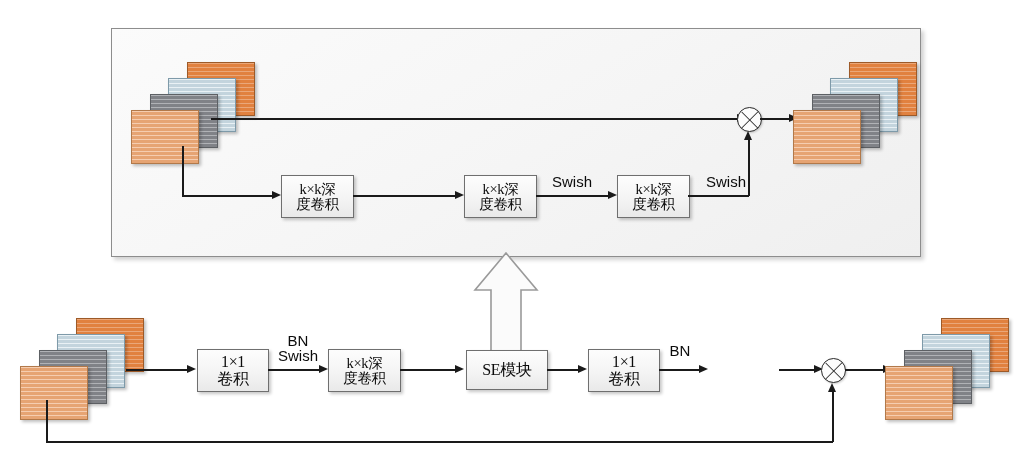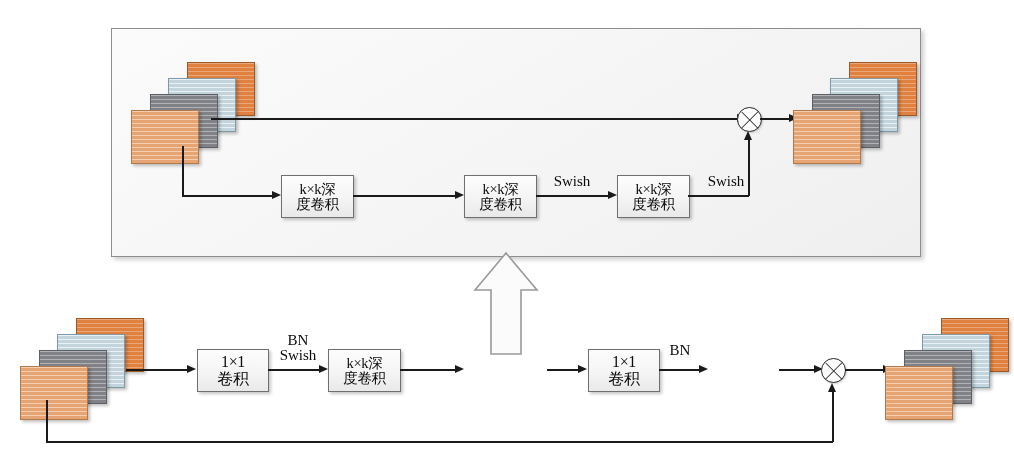--- a/index.html
+++ b/index.html
@@ -70,21 +70,21 @@
   .ahead.u{border-left:4.5px solid transparent;border-right:4.5px solid transparent;border-bottom:9px solid #1a1a1a;}
 
   
   .mul{position:absolute;width:23px;height:23px;border:1.4px solid #2a2a2a;border-radius:50%;
        background:#fdfdfd;box-shadow:1px 1px 2px rgba(0,0,0,.18);}
   .mul::before,.mul::after{content:"";position:absolute;left:50%;top:50%;width:1.4px;height:23px;background:#2a2a2a;}
   .mul::before{transform:translate(-50%,-50%) rotate(45deg);}
   .mul::after{transform:translate(-50%,-50%) rotate(-45deg);}
 
   
-  .lab{position:absolute;font-family:Liberation Serif, serif;
+  .lab{position:absolute;font-family:Liberation Sans, sans-serif;
        font-size:15px;color:#0b0b0b;white-space:pre-line;text-align:center;line-height:1.0;}
 
   
   .bigarrow{position:absolute;}
 </style>
 </head>
 <body>
 
 <div id="stage">
 
@@ -171,20 +171,23 @@
   <div class="ahead r" style="left:319px;top:365px;"></div>
 
   <div class="pbox two" style="left:328px;top:349px;width:71px;height:41px;">
     <span>k×k深
 度卷积</span>
   </div>
 
   <div class="ln lnh" style="left:400px;top:369px;width:56px;"></div>
   <div class="ahead r" style="left:455px;top:365px;"></div>
 
+  <div class="pbox one" style="left:466px;top:350px;width:80px;height:38px;">
+    <span>SE模块</span>
+  </div>
 
   <div class="ln lnh" style="left:547px;top:369px;width:32px;"></div>
   <div class="ahead r" style="left:578px;top:365px;"></div>
 
   <div class="pbox one" style="left:588px;top:349px;width:70px;height:41px;">
     <span>1×1
 卷积</span>
   </div>
 
   <div class="lab" style="left:660px;top:343px;width:40px;">BN</div>

